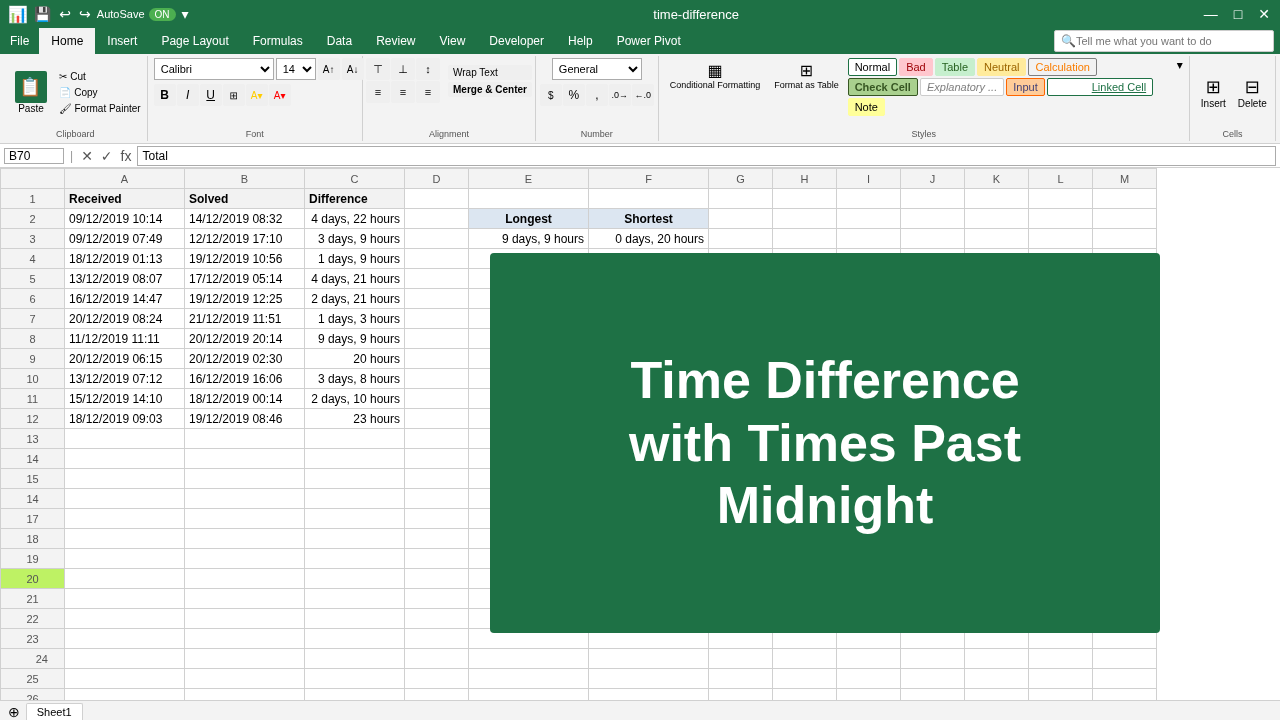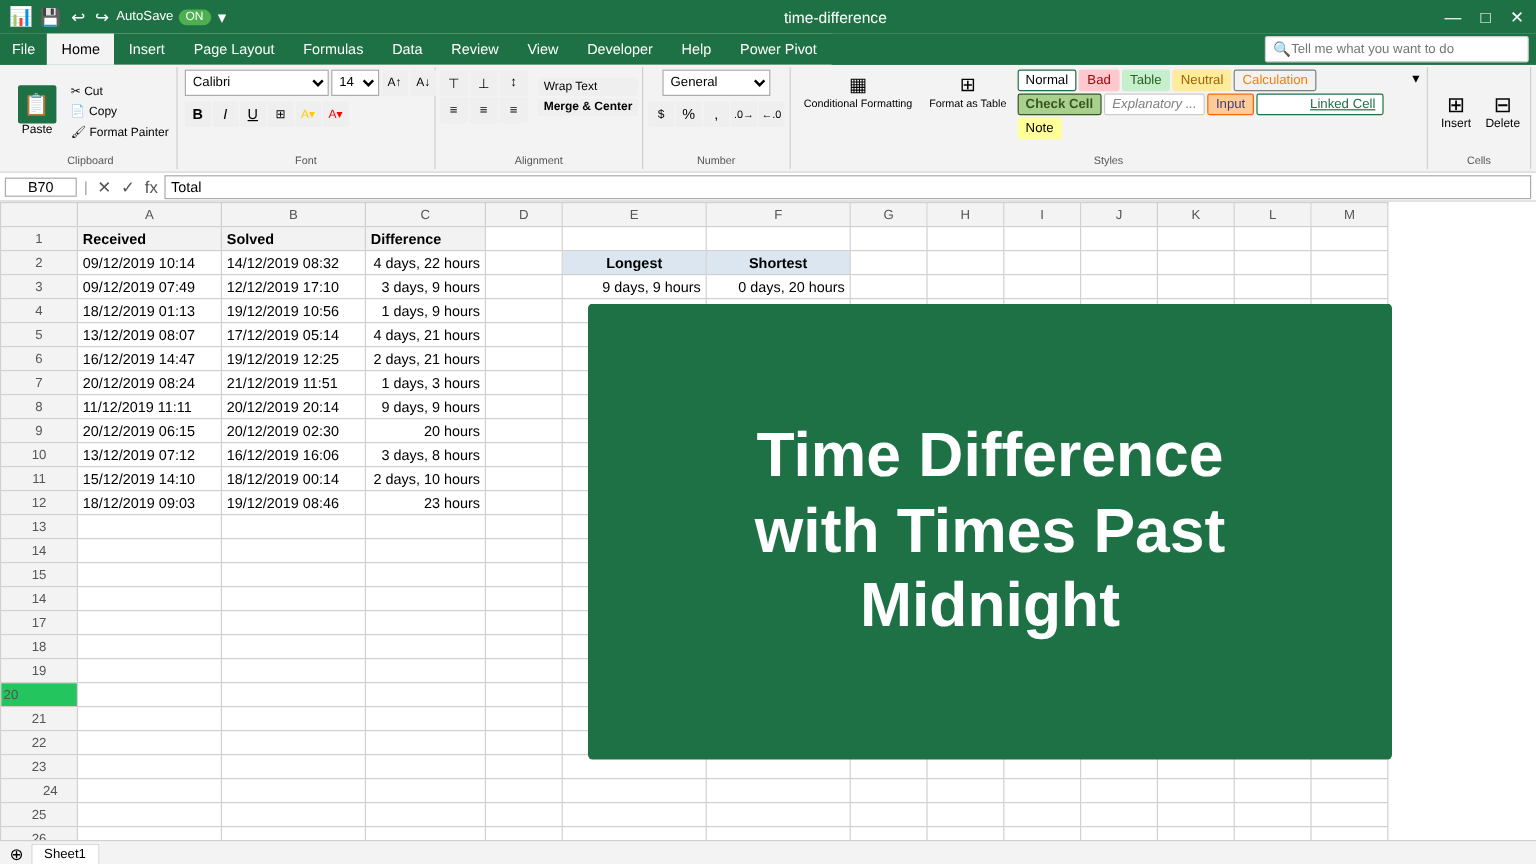--- a/index.html
+++ b/index.html
@@ -157,21 +157,21 @@
       height: 24px;
       display: flex;
       align-items: center;
       border-bottom: 1px solid #d0d0d0;
       background: #fff;
       padding: 0 4px;
       gap: 4px;
     }
     #cell-ref {
       width: 60px; height: 16px; border: 1px solid #ababab;
-      font-size: 12px; padding: 0 4px; text-align: center;
+      font-size: 12px; padding: 0 4px; text-align: left;
     }
     .formula-sep { color: #999; margin: 0 2px; }
     .formula-btn { font-size: 14px; cursor: pointer; color: #555; padding: 0 2px; }
     #formula-input {
       flex: 1; height: 20px; border: 1px solid #ababab;
       font-size: 12px; padding: 0 4px;
     }
 
     
     #sheet-container {
@@ -772,21 +772,21 @@
             <td></td>
             <td></td>
             <td></td>
             <td></td>
             <td></td>
             <td></td>
             <td></td>
             <td></td>
           </tr>
           <tr>
-            <td style="background: #22c55e; text-align: left; font-size: 11px; color: rgb(85, 85, 85); border: 1px solid rgb(208, 208, 208); width: 30px; padding: 0px 2px;">20</td>
+            <td style="background: #bef264; text-align: center; font-size: 11px; color: rgb(85, 85, 85); border: 1px solid rgb(208, 208, 208); width: 30px; padding: 0px 2px;">20</td>
             <td></td>
             <td></td>
             <td></td>
             <td></td>
             <td></td>
             <td></td>
             <td></td>
             <td></td>
             <td></td>
             <td></td>

